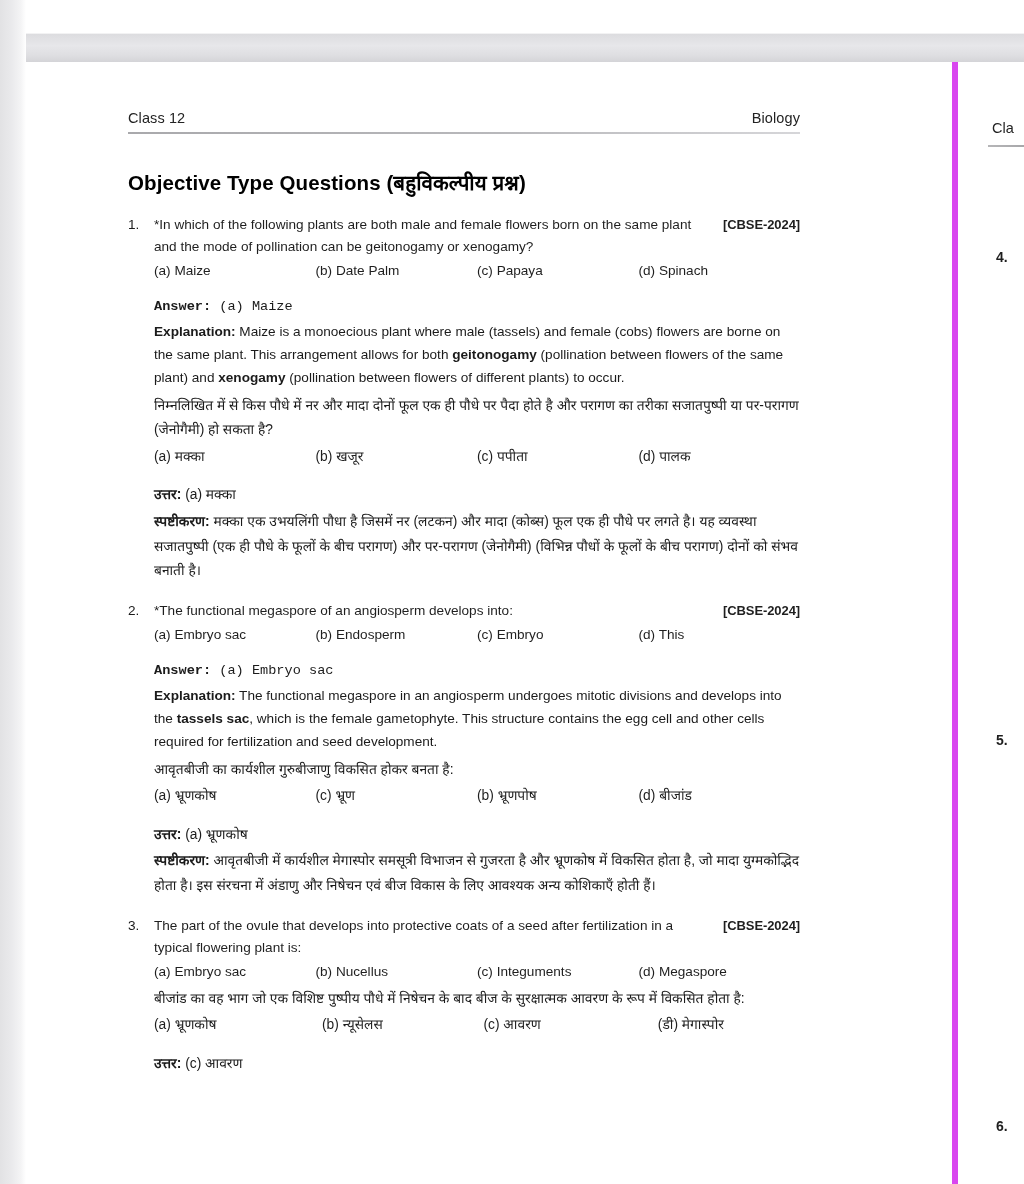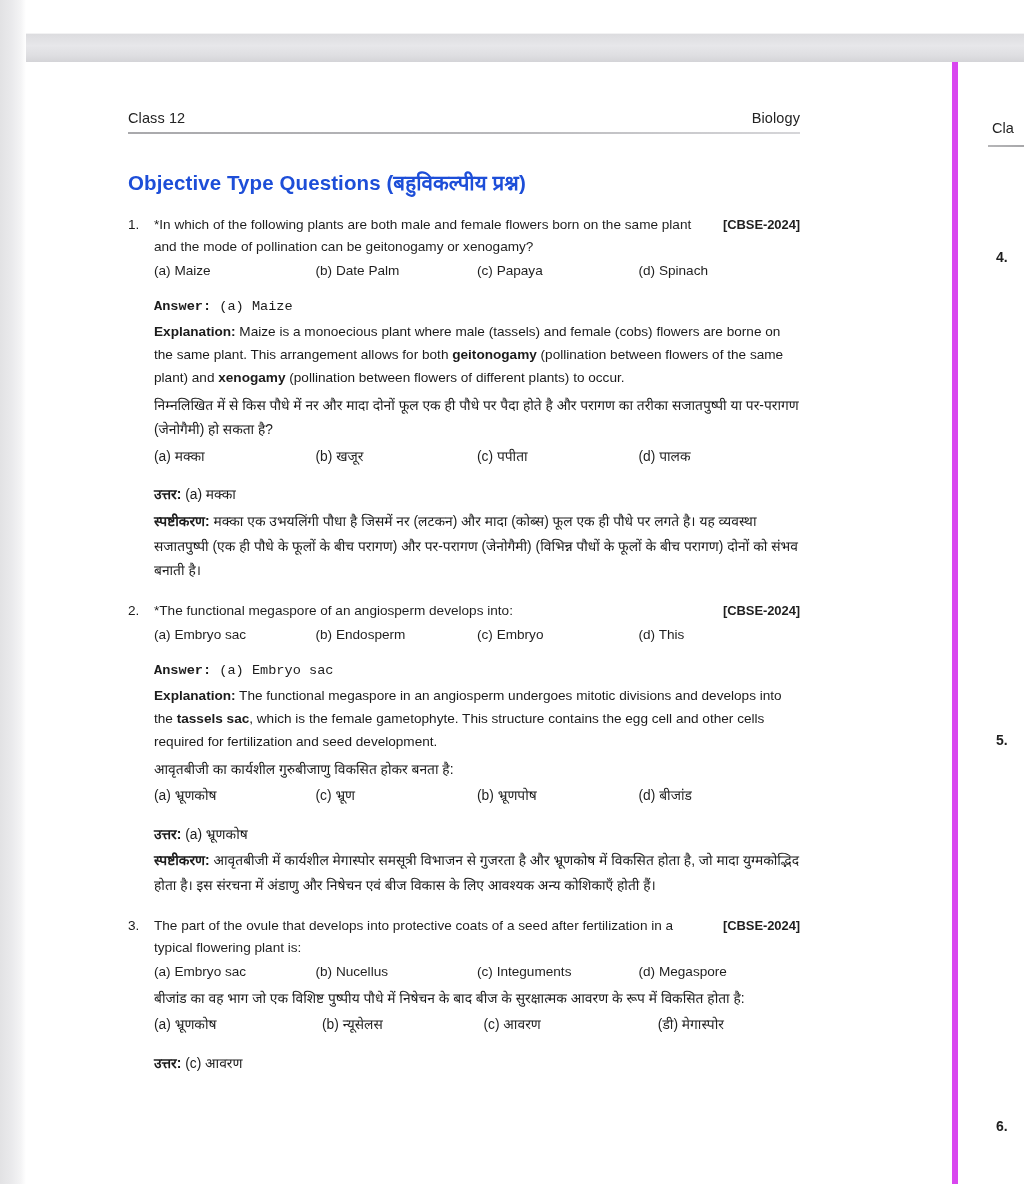--- a/index.html
+++ b/index.html
@@ -88,21 +88,21 @@
   .hdr-rule {
     margin-top: 6px;
     height: 2px;
     background: linear-gradient(to right, #a9a9ac 0%, #b8b8bb 55%, #d6d6d9 100%);
   }
 
   h1.section-title {
     margin: 36px 0 18px 0;
     font-size: 20.5px;
     font-weight: bold;
-    color: #1d4ed8;
+    color: #000000;
     letter-spacing: 0.1px;
     line-height: 1.25;
   }
 
   .q-block { margin-bottom: 6px; }
 
   .q-row {
     display: flex;
     align-items: flex-start;
   }

